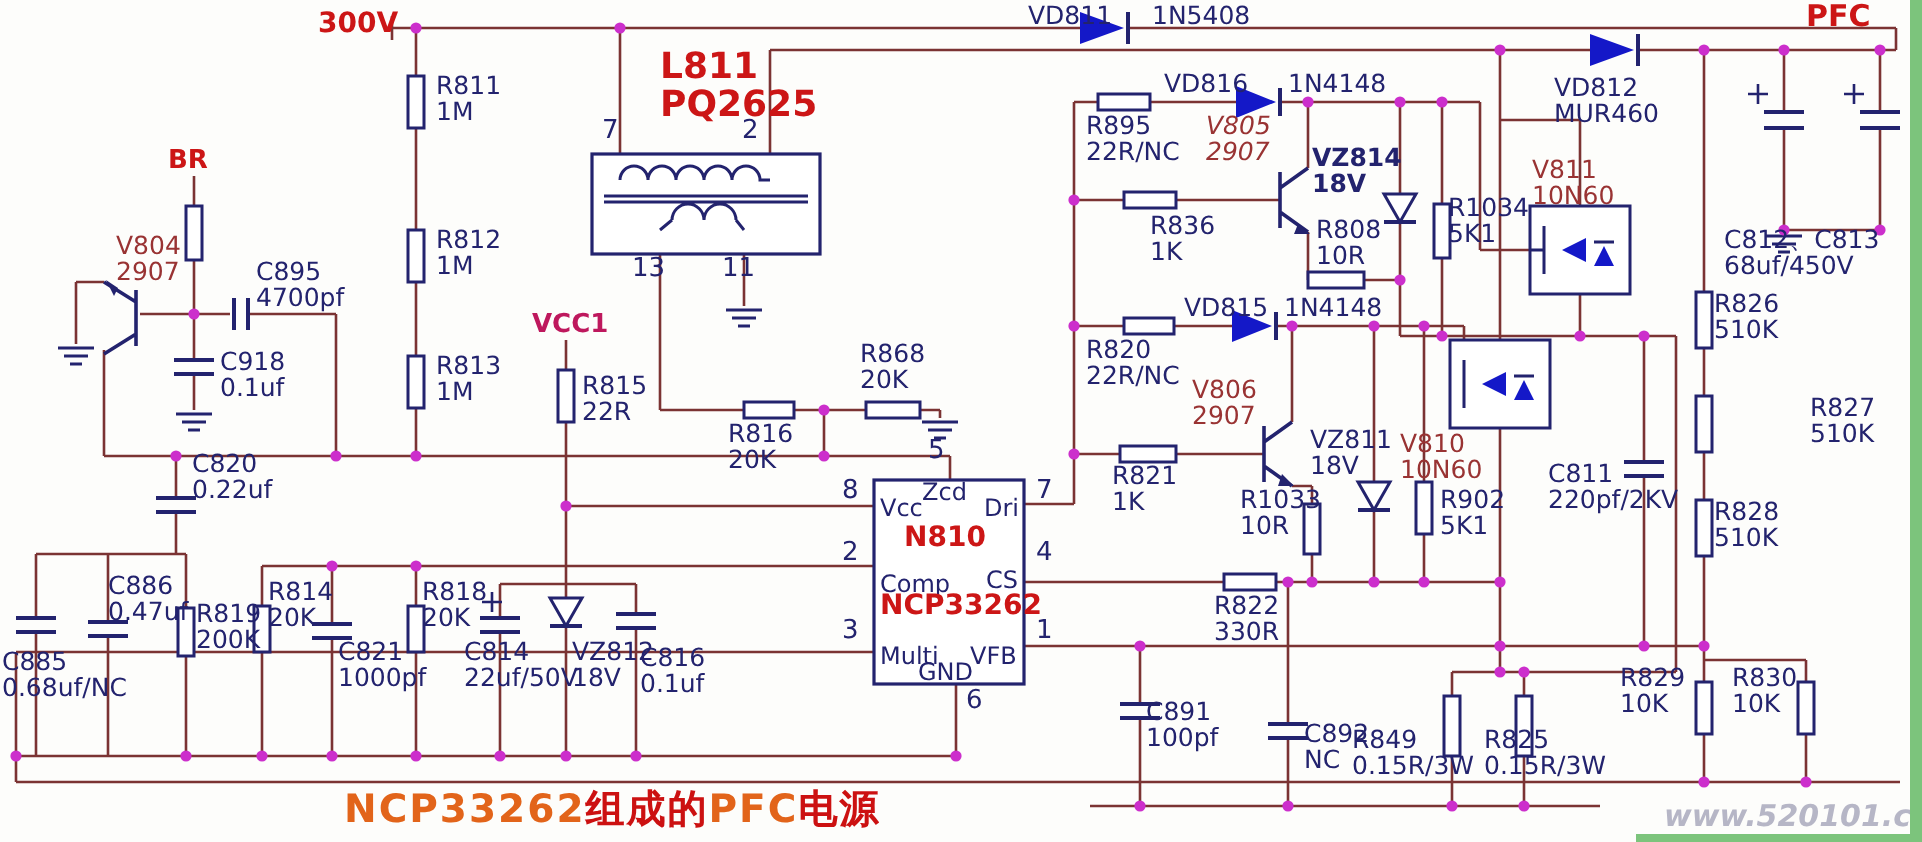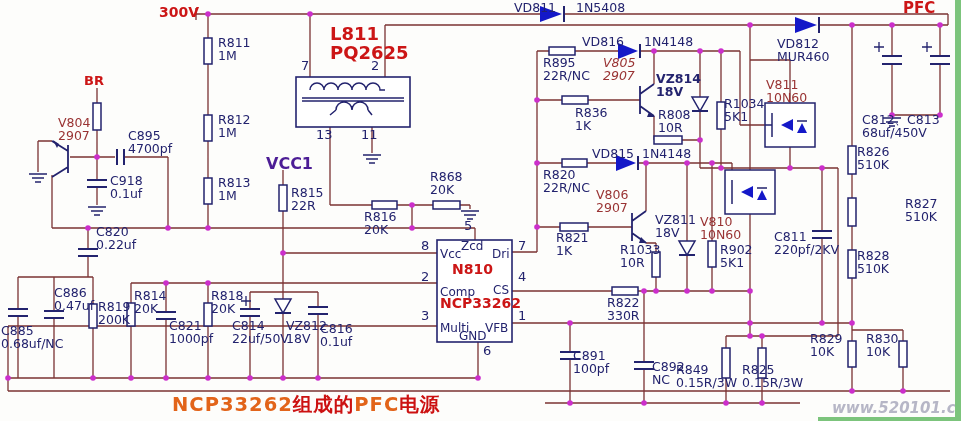--- a/index.html
+++ b/index.html
@@ -197,21 +197,21 @@
 1M</div>
       <div class="lbl" style="left: 218px; top: 176px;">R813
 1M</div>
       <div class="lbl b" style="left: 84px; top: 74px; font-size: 13px; color: rgb(204, 22, 22);">BR</div>
       <div class="lbl" style="left: 58px; top: 116px; color: rgb(153, 51, 51);">V804
 2907</div>
       <div class="lbl" style="left: 128px; top: 129px;">C895
 4700pf</div>
       <div class="lbl" style="left: 110px; top: 174px;">C918
 0.1uf</div>
-      <div class="lbl b" style="left: 266px; top: 156px; font-size: 16px; color: #4c1d95;">VCC1</div>
+      <div class="lbl b" style="left: 266px; top: 156px; font-size: 13px; color: #be185d;">VCC1</div>
       <div class="lbl" style="left: 291px; top: 186px;">R815
 22R</div>
       <div class="lbl" style="left: 364px; top: 210px;">R816
 20K</div>
       <div class="lbl" style="left: 430px; top: 170px;">R868
 20K</div>
       <div class="lbl" style="left: 96px; top: 225px;">C820
 0.22uf</div>
       <div class="lbl" style="left: 54px; top: 286px;">C886
 0.47uf</div>

